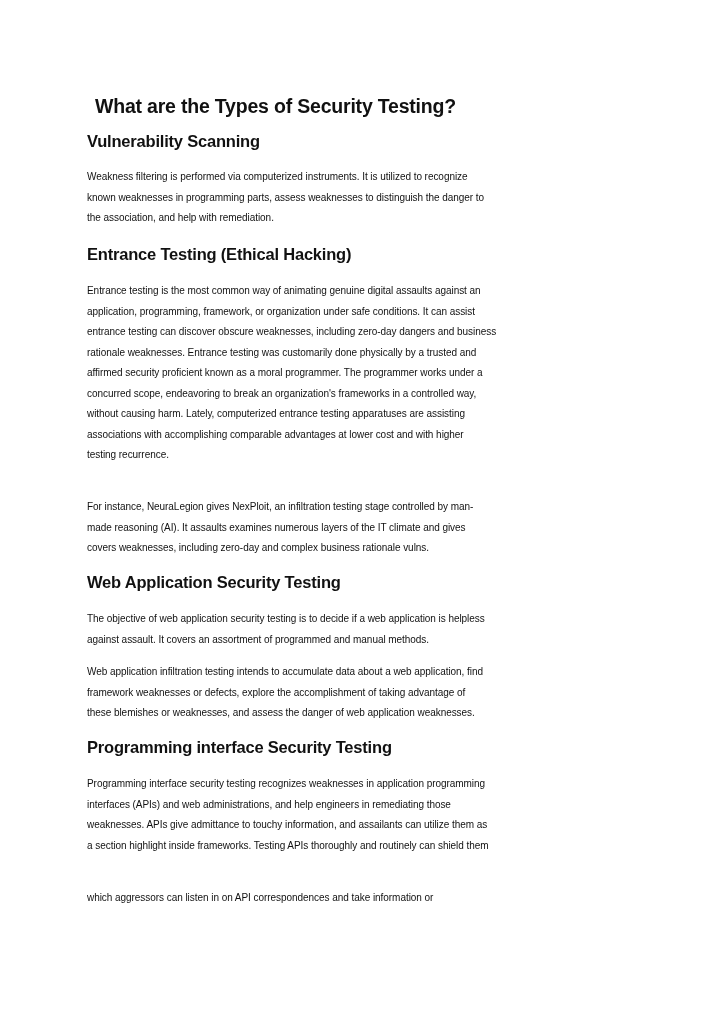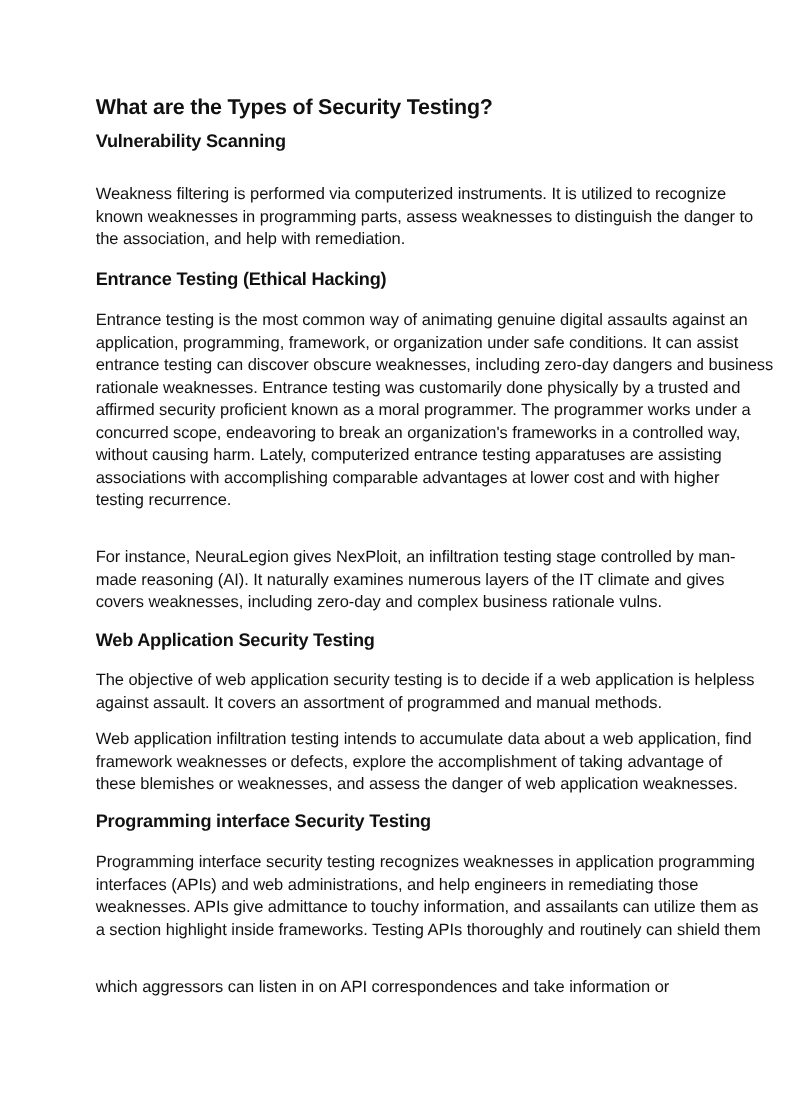--- a/index.html
+++ b/index.html
@@ -18,78 +18,78 @@
     .page {
       position: absolute;
       left: 87px;
       top: 0;
       width: 548px;
     }
     .doc-title {
       position: absolute;
       left: 0;
       top: 87px;
-      margin: 0;
+      margin: 8px;
       font-size: 19.5px;
       font-weight: bold;
       letter-spacing: -0.2px;
       white-space: nowrap;
     }
     .h2 {
       position: absolute;
       left: 0;
       margin: 0;
       font-size: 16.5px;
       font-weight: bold;
       letter-spacing: -0.2px;
       white-space: nowrap;
     }
     .para {
       position: absolute;
       left: 0;
       margin: 0;
       width: 560px;
-      font-size: 15px;
+      font-size: 10px;
       line-height: 20.5px;
       letter-spacing: -0.05px;
     }
     .para .line {
       display: block;
       white-space: nowrap;
     }
   </style>
 </head>
 <body>
 
 <div class="page">
 
   <h1 class="doc-title">What are the Types of Security Testing?</h1>
 
-  <h2 class="h2" style="top:120px">Vulnerability Scanning</h2>
+  <h2 class="h2" style="top:132px">Vulnerability Scanning</h2>
   <p class="para" style="top:167px">
     <span class="line">Weakness filtering is performed via computerized instruments. It is utilized to recognize</span>
     <span class="line">known weaknesses in programming parts, assess weaknesses to distinguish the danger to</span>
     <span class="line">the association, and help with remediation.</span>
   </p>
 
   <h2 class="h2" style="top:245px">Entrance Testing (Ethical Hacking)</h2>
   <p class="para" style="top:281px">
     <span class="line">Entrance testing is the most common way of animating genuine digital assaults against an</span>
     <span class="line">application, programming, framework, or organization under safe conditions. It can assist</span>
     <span class="line">entrance testing can discover obscure weaknesses, including zero-day dangers and business</span>
     <span class="line">rationale weaknesses. Entrance testing was customarily done physically by a trusted and</span>
     <span class="line">affirmed security proficient known as a moral programmer. The programmer works under a</span>
     <span class="line">concurred scope, endeavoring to break an organization's frameworks in a controlled way,</span>
     <span class="line">without causing harm. Lately, computerized entrance testing apparatuses are assisting</span>
     <span class="line">associations with accomplishing comparable advantages at lower cost and with higher</span>
     <span class="line">testing recurrence.</span>
   </p>
   <p class="para" style="top:497px">
     <span class="line">For instance, NeuraLegion gives NexPloit, an infiltration testing stage controlled by man-</span>
-    <span class="line">made reasoning (AI). It naturally examines numerous layers of the IT climate and gives</span>
+    <span class="line">made reasoning (AI). It assaults examines numerous layers of the IT climate and gives</span>
     <span class="line">covers weaknesses, including zero-day and complex business rationale vulns.</span>
   </p>
 
   <h2 class="h2" style="top:573px">Web Application Security Testing</h2>
   <p class="para" style="top:609px">
     <span class="line">The objective of web application security testing is to decide if a web application is helpless</span>
     <span class="line">against assault. It covers an assortment of programmed and manual methods.</span>
   </p>
   <p class="para" style="top:662px">
     <span class="line">Web application infiltration testing intends to accumulate data about a web application, find</span>

